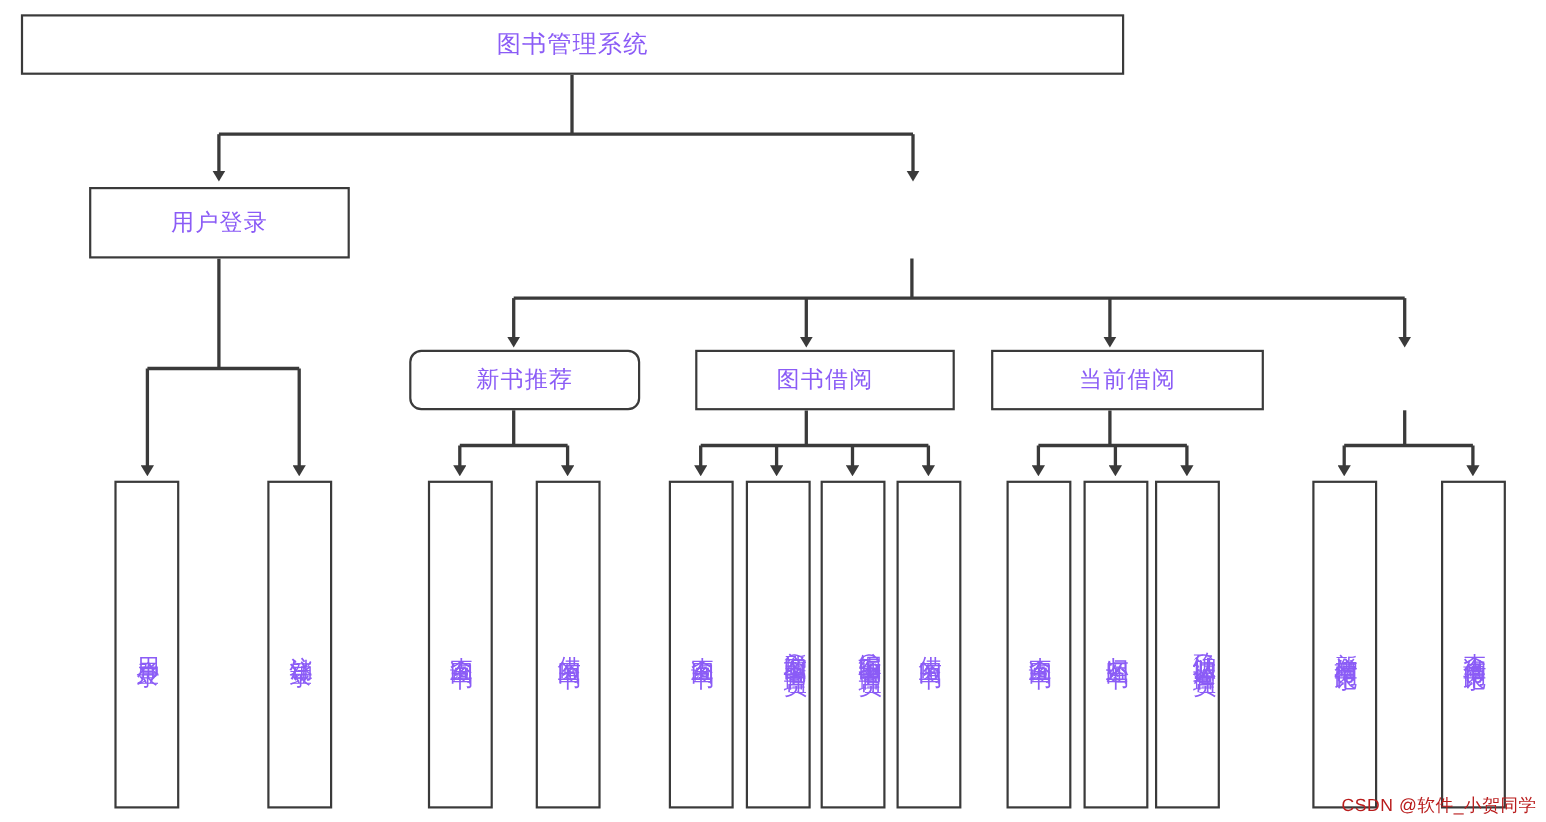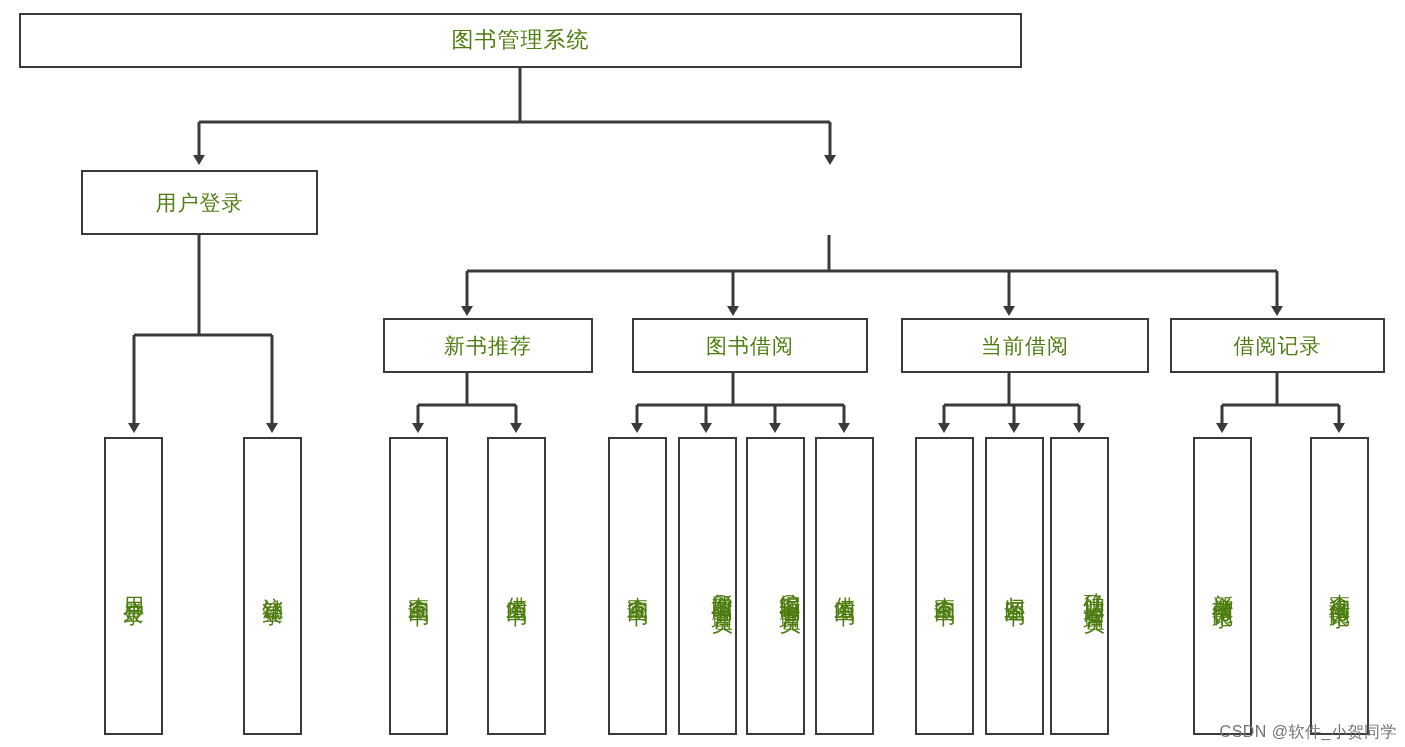--- a/index.html
+++ b/index.html
@@ -26,21 +26,21 @@
     pointer-events: none;
   }
   .node {
     position: absolute;
     box-sizing: border-box;
     border: 2px solid #3a3a3a;
     background: #ffffff;
     display: flex;
     align-items: center;
     justify-content: center;
-    color: #4d7c0f;
+    color: #8b5cf6;
     text-align: center;
   }
   .node.h {
     font-size: 21px;
     line-height: 1.2;
     letter-spacing: 1px;
   }
   .node.v {
     writing-mode: vertical-rl;
     text-orientation: upright;
@@ -55,21 +55,21 @@
     padding-top: 0;
   }
   #title-node {
     font-size: 22px;
   }
   #watermark {
     position: absolute;
     right: 8px;
     bottom: 4px;
     font-size: 16px;
-    color: #737373;
+    color: #b91c1c;
     letter-spacing: 0.5px;
     white-space: nowrap;
   }
 </style>
 </head>
 <body>
 
 <div id="canvas">
 
   <svg id="wires" viewBox="0 0 1405 747" xmlns="http://www.w3.org/2000/svg">
@@ -120,27 +120,26 @@
       <path d="M1222,405 L1222,424" marker-end="url(#arrow)"></path>
       <path d="M1339,405 L1339,424" marker-end="url(#arrow)"></path>
     </g>
   </svg>
 
   <div class="node h" id="title-node" style="left:19px; top:13px; width:1003px; height:55px;">图书管理系统</div>
 
   <div class="node h" style="left:81px; top:170px; width:237px; height:65px;">用户登录</div>
 
 
-  <div class="node h" style="left:383px; top:318px; width:210px; height:55px;">新书推荐</div>
+  <div class="node h" style="left:372px; top:318px; width:210px; height:55px;border-radius:11px;">新书推荐</div>
 
   <div class="node h" style="left:632px; top:318px; width:236px; height:55px;">图书借阅</div>
 
   <div class="node h" style="left:901px; top:318px; width:248px; height:55px;">当前借阅</div>
 
-  <div class="node h" style="left:1170px; top:318px; width:215px; height:55px;">借阅记录</div>
 
   <div class="node v center" style="left:104px; top:437px; width:59px; height:298px;">用户登录</div>
 
   <div class="node v center" style="left:243px; top:437px; width:59px; height:298px;">注销登录</div>
 
   <div class="node v center" style="left:389px; top:437px; width:59px; height:298px;">查询图书</div>
 
   <div class="node v center" style="left:487px; top:437px; width:59px; height:298px;">借阅图书</div>
 
   <div class="node v center" style="left:608px; top:437px; width:59px; height:298px;">查询图书</div>

